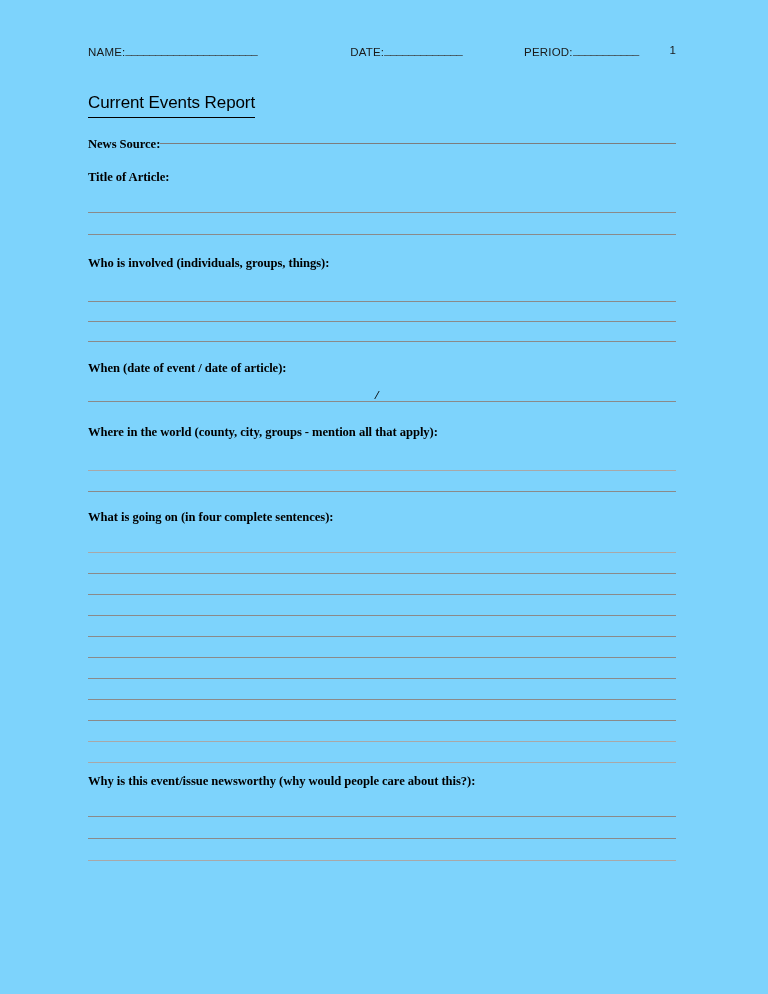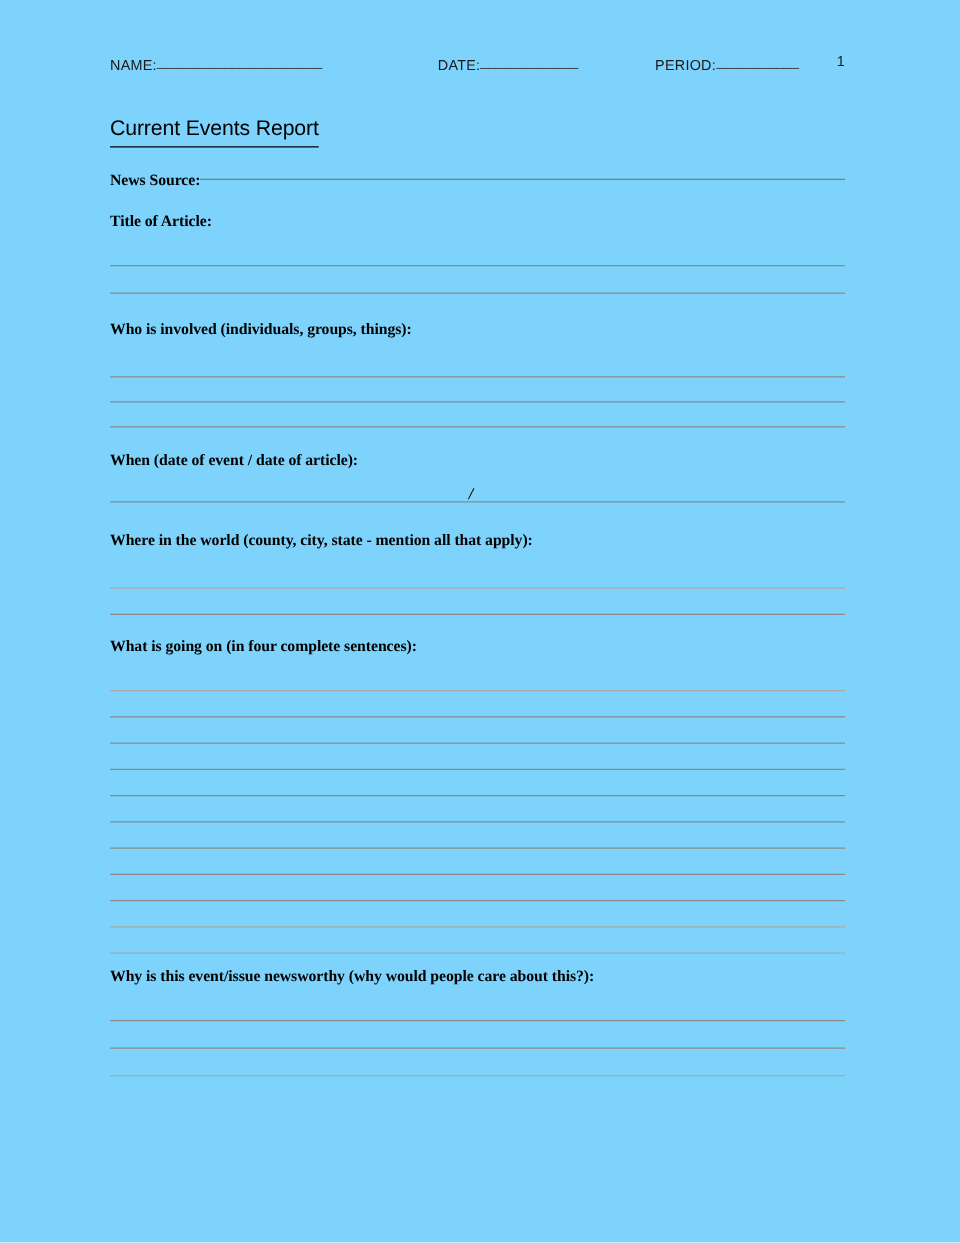--- a/index.html
+++ b/index.html
@@ -163,21 +163,21 @@
   <div class="rule" style="top:321px;"></div>
   <div class="rule" style="top:341px;"></div>
 
   <div class="section" style="top:361px;">
     <div class="q-label">When (date of event / date of article):</div>
   </div>
   <div class="rule" style="top:401px;"></div>
   <div class="slash-mark" style="left:375px; top:388px;">/</div>
 
   <div class="section" style="top:425px;">
-    <div class="q-label">Where in the world (county, city, state - mention all that apply):</div>
+    <div class="q-label">Where in the world (county, city, groups - mention all that apply):</div>
   </div>
   <div class="rule light" style="top:470px;"></div>
   <div class="rule" style="top:491px;"></div>
 
   <div class="section" style="top:510px;">
     <div class="q-label">What is going on (in four complete sentences):</div>
   </div>
   <div class="rule light" style="top:552px;"></div>
   <div class="rule" style="top:573px;"></div>
   <div class="rule" style="top:594px;"></div>

